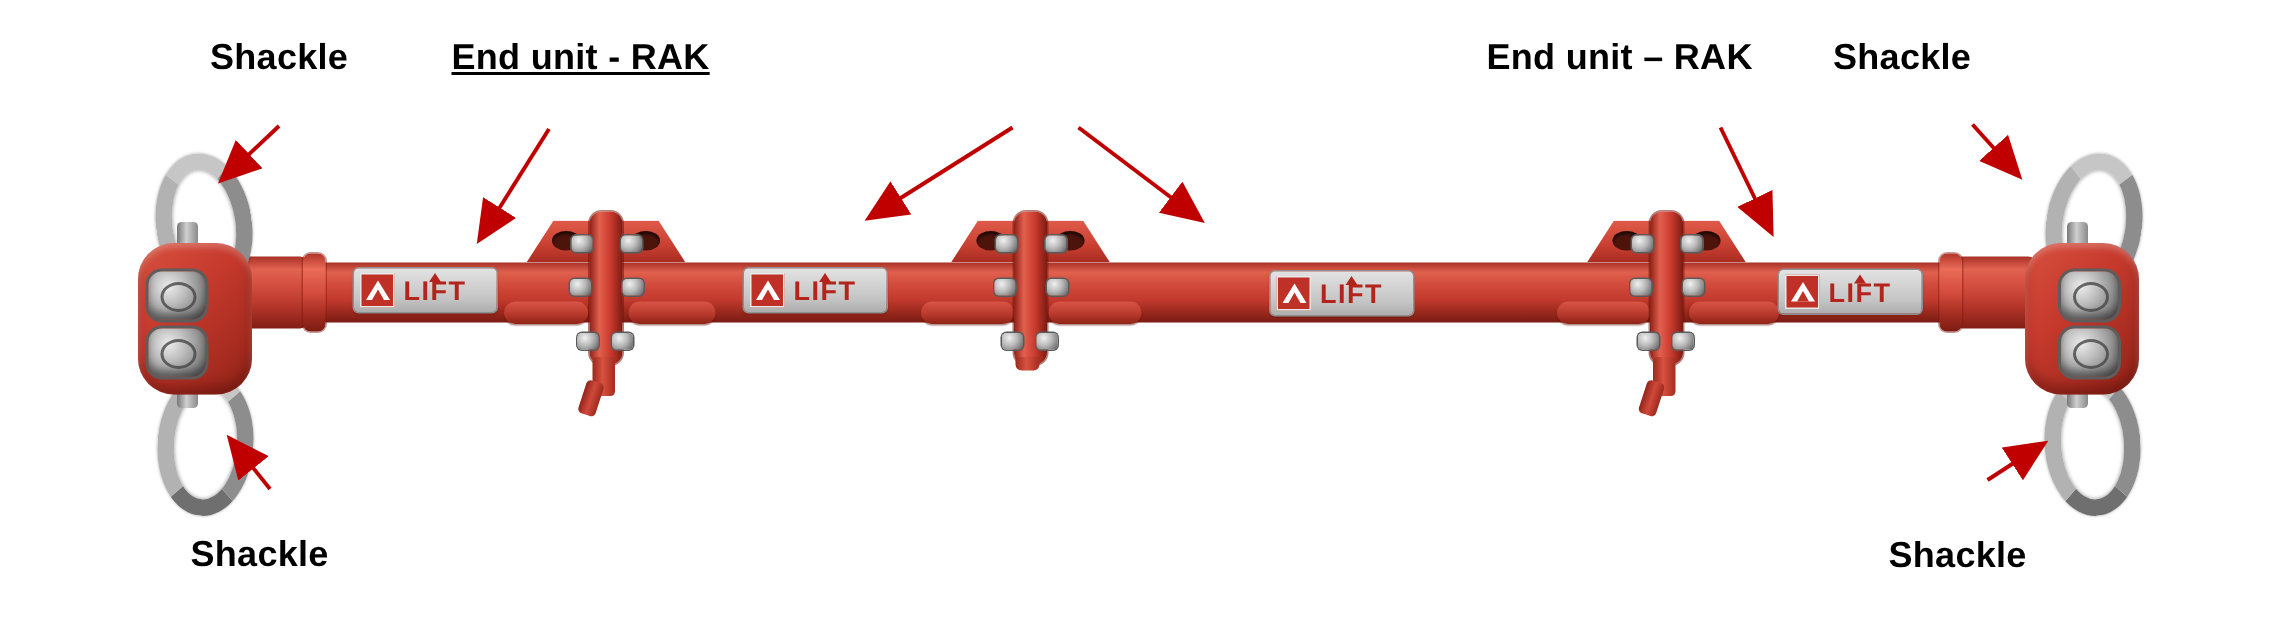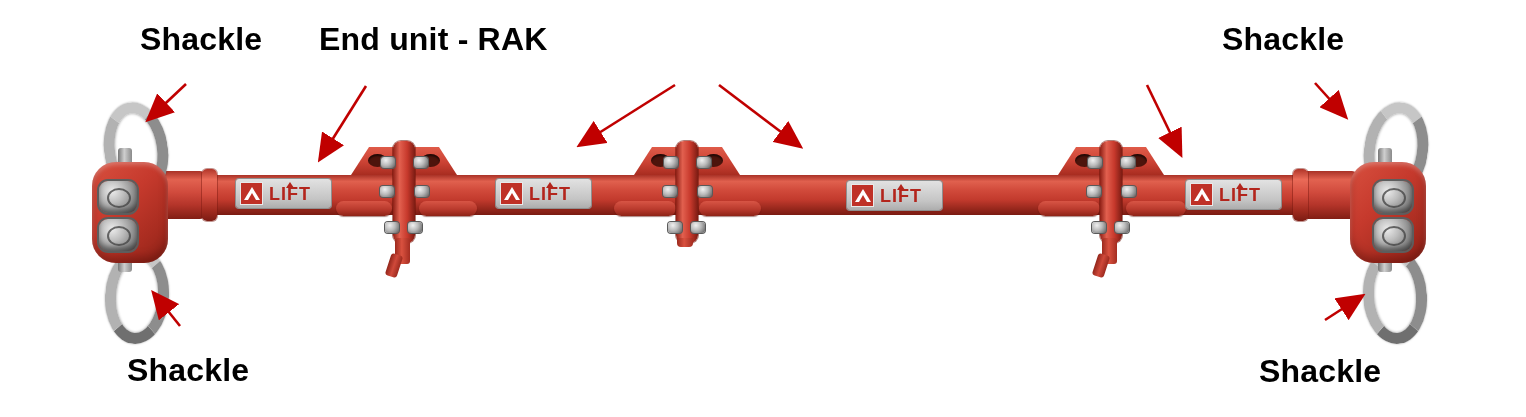--- a/index.html
+++ b/index.html
@@ -2,21 +2,21 @@
 <html><head>
 <meta charset="utf-8">
 <style>
   html,body{margin:0;padding:0;background:#ffffff;}
   .stage{
     position:relative;width:1526px;height:417px;background:#ffffff;overflow:hidden;
     font-family:"Liberation Sans","DejaVu Sans",sans-serif;
   }
   
   .callout{
-    position:absolute;font-size:32px;font-weight:bold;color:#000;
+    position:absolute;font-size:24px;font-weight:bold;color:#000;
     letter-spacing:0.2px;white-space:nowrap;line-height:24px;
   }
   
   .tube{
     position:absolute;top:175px;left:213px;width:1085px;height:40px;
     background:linear-gradient(180deg,#a93227 0%,#e0604e 16%,#d14a3b 38%,#c23a2d 62%,#96271c 85%,#7a1b12 100%);
   }
   .sleeve{
     position:absolute;top:171px;width:56px;height:48px;border-radius:6px;
     background:linear-gradient(180deg,#a93227 0%,#e26250 18%,#d04a3c 45%,#b5352a 70%,#82topleft 100%);
@@ -256,18 +256,19 @@
     <line x1="366" y1="86" x2="322" y2="156" stroke="#c00000" stroke-width="2.6" marker-end="url(#ah)"></line>
     <line x1="675" y1="85" x2="583" y2="143" stroke="#c00000" stroke-width="2.6" marker-end="url(#ah)"></line>
     <line x1="719" y1="85" x2="797" y2="144" stroke="#c00000" stroke-width="2.6" marker-end="url(#ah)"></line>
     <line x1="1147" y1="85" x2="1179" y2="151" stroke="#c00000" stroke-width="2.6" marker-end="url(#ah)"></line>
     <line x1="1315" y1="83" x2="1343" y2="114" stroke="#c00000" stroke-width="2.6" marker-end="url(#ah)"></line>
     <line x1="180" y1="326" x2="156" y2="296" stroke="#c00000" stroke-width="2.6" marker-end="url(#ah)"></line>
     <line x1="1325" y1="320" x2="1359" y2="298" stroke="#c00000" stroke-width="2.6" marker-end="url(#ah)"></line>
   </svg>
 
   <div class="callout" style="left:140px;top:27px;">Shackle</div>
-  <div class="callout" style="left:319px;top:27px;">End unit - RAK</div>
+  <div class="callout" style="left:301px;top:27px;text-decoration:underline;">End unit - RAK</div>
+  <div class="callout" style="left:991px;top:27px;">End unit – RAK</div>
   <div class="callout" style="left:1222px;top:27px;">Shackle</div>
   <div class="callout" style="left:127px;top:358px;">Shackle</div>
   <div class="callout" style="left:1259px;top:359px;">Shackle</div>
 
 </div>
 
 </body></html>

